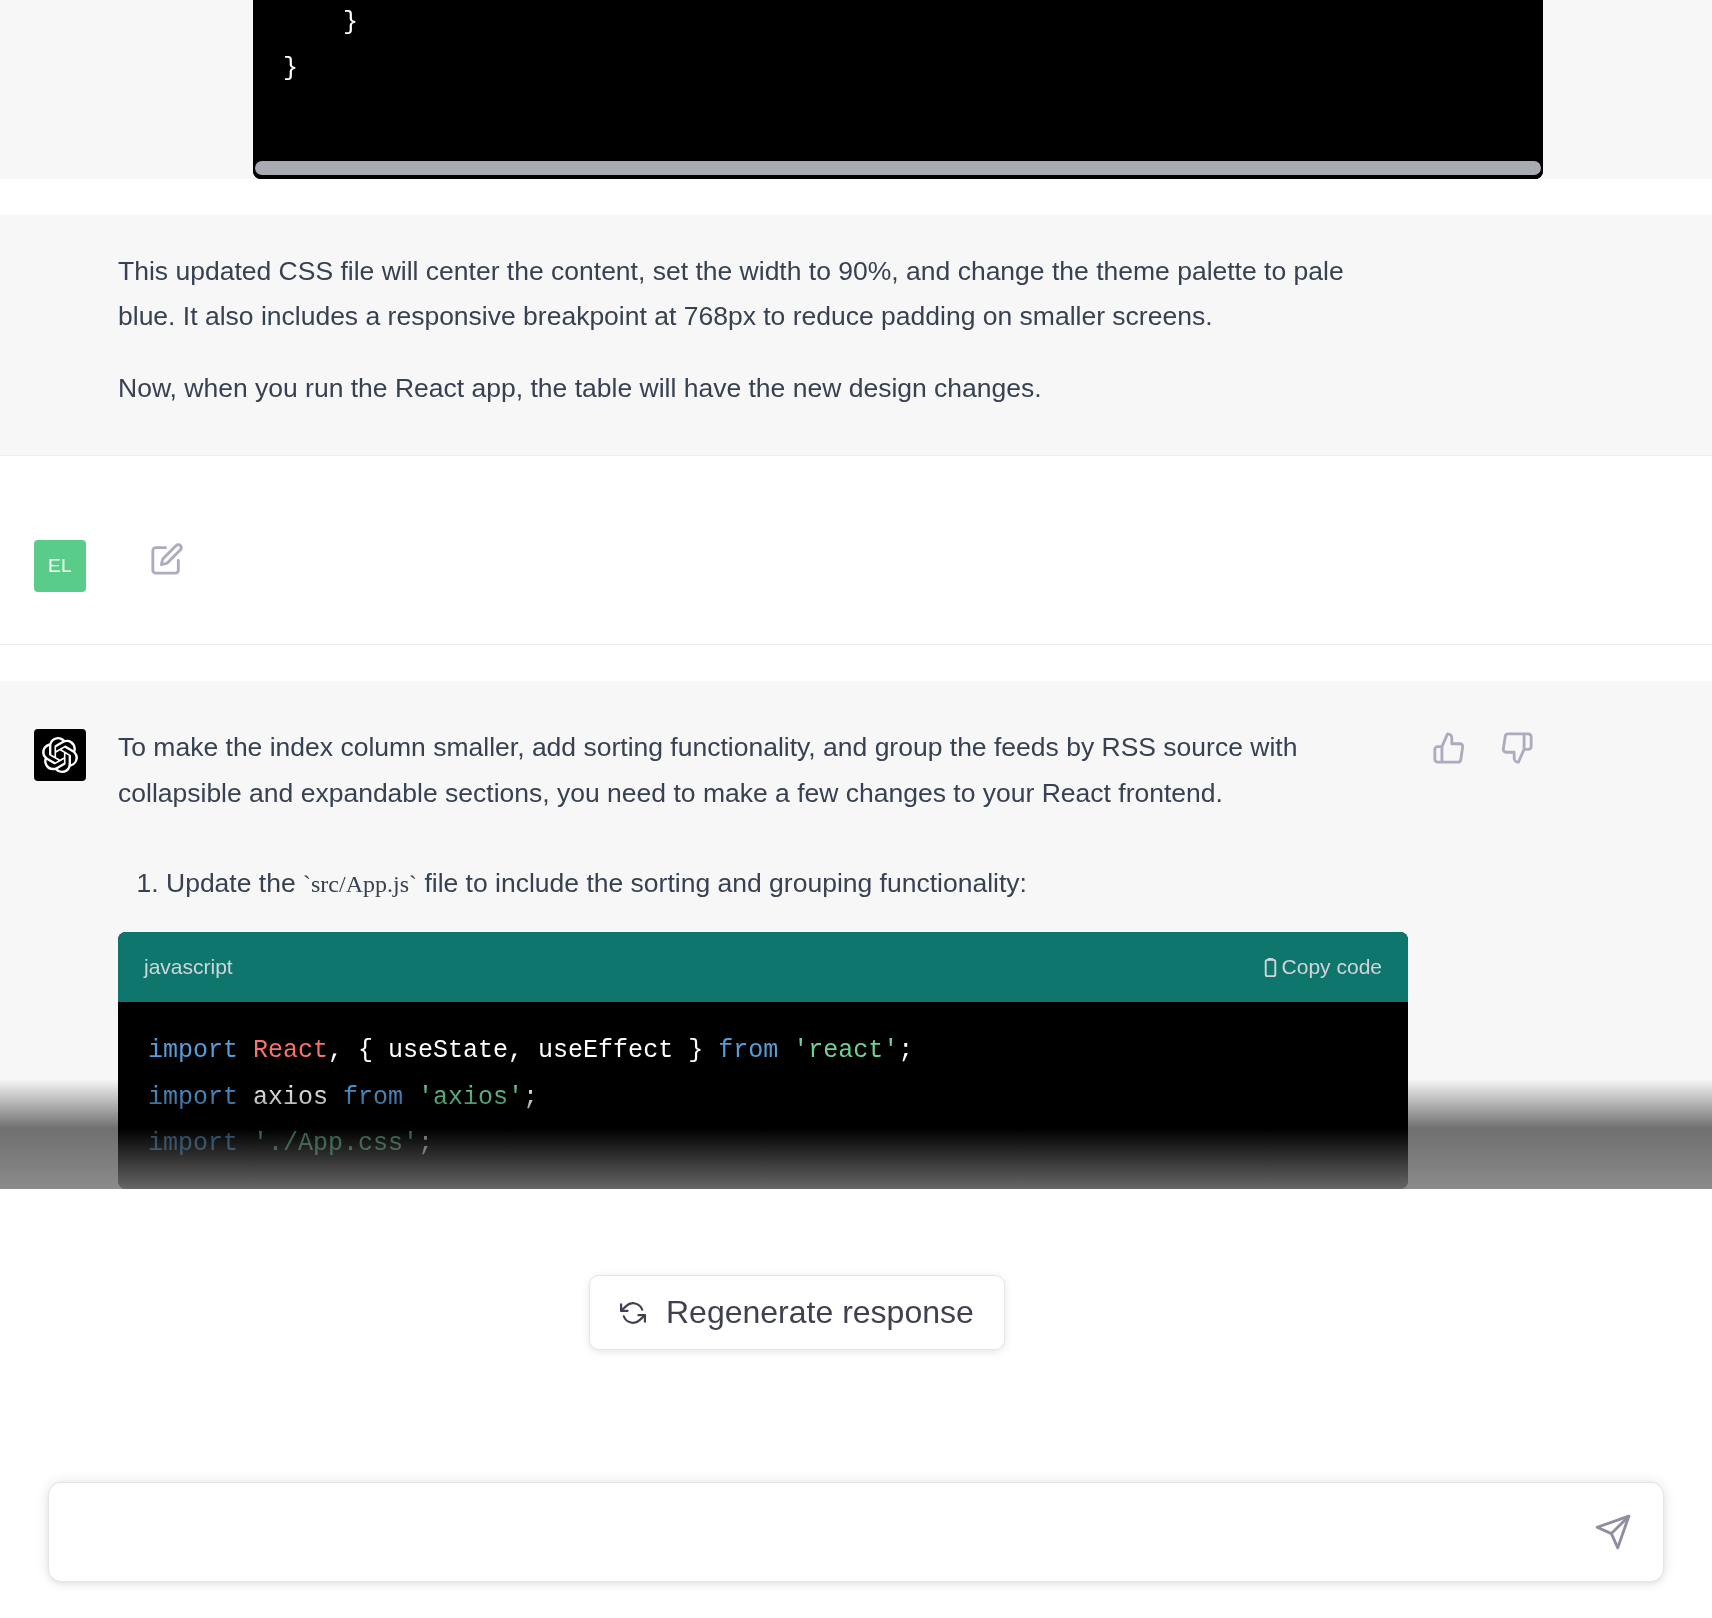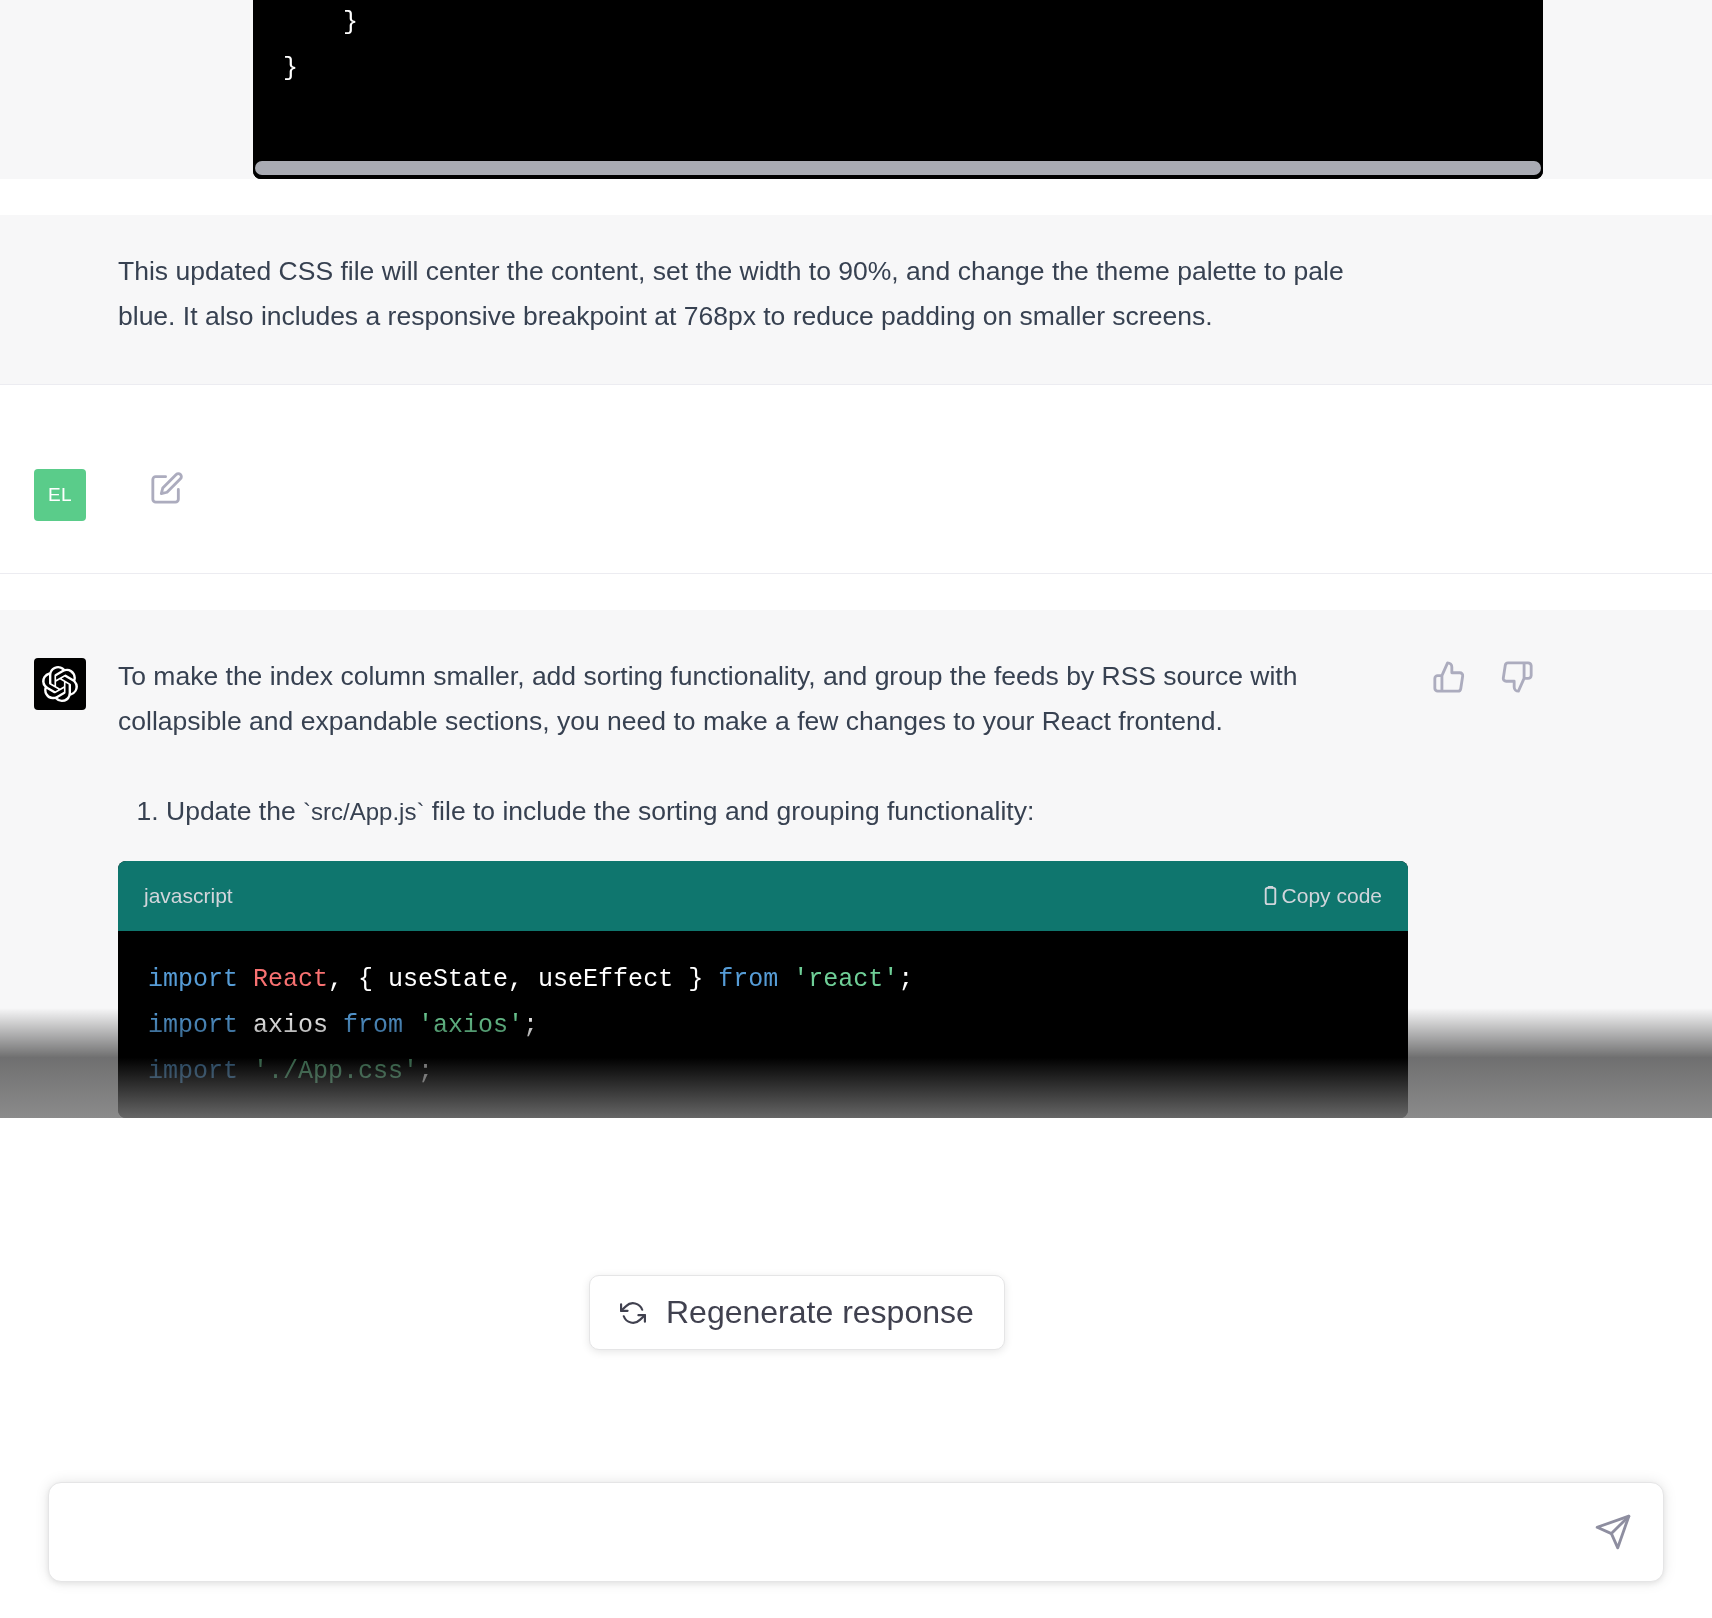--- a/index.html
+++ b/index.html
@@ -83,21 +83,21 @@
   
   ol.steps {
     margin: 0;
     padding-left: 48px;
     font-size: 26.5px;
     line-height: 1.72;
     color: #374151;
   }
   ol.steps li { margin-bottom: 18px; }
   code.inline {
-    font-family: Liberation Sans, sans-serif;
+    font-family: Liberation Serif, serif;
     font-size: 24px;
     background: transparent;
     color: #374151;
   }
 
   
   .codeblock {
     border-radius: 8px;
     overflow: hidden;
     margin-top: 26px;
@@ -252,20 +252,21 @@
       </div>
     </div>
   </div>
 </div>
 
 <div class="msg-row assistant">
   <div class="msg-inner">
     <div style="width:52px;min-width:52px;margin-right:32px;"></div>
     <div class="msg-body section-pad">
       <p>This updated CSS file will center the content, set the width to 90%, and change the theme palette to pale blue. It also includes a responsive breakpoint at 768px to reduce padding on smaller screens.</p>
+      <p>Now, when you run the React app, the table will have the new design changes.</p>
     </div>
     <div style="width:120px;"></div>
   </div>
 </div>
 
 <div class="msg-row user">
   <div class="msg-inner" style="padding-top:44px;padding-bottom:52px;gap:8px;">
     <div class="avatar user">
       <span>EL</span>
     </div>

